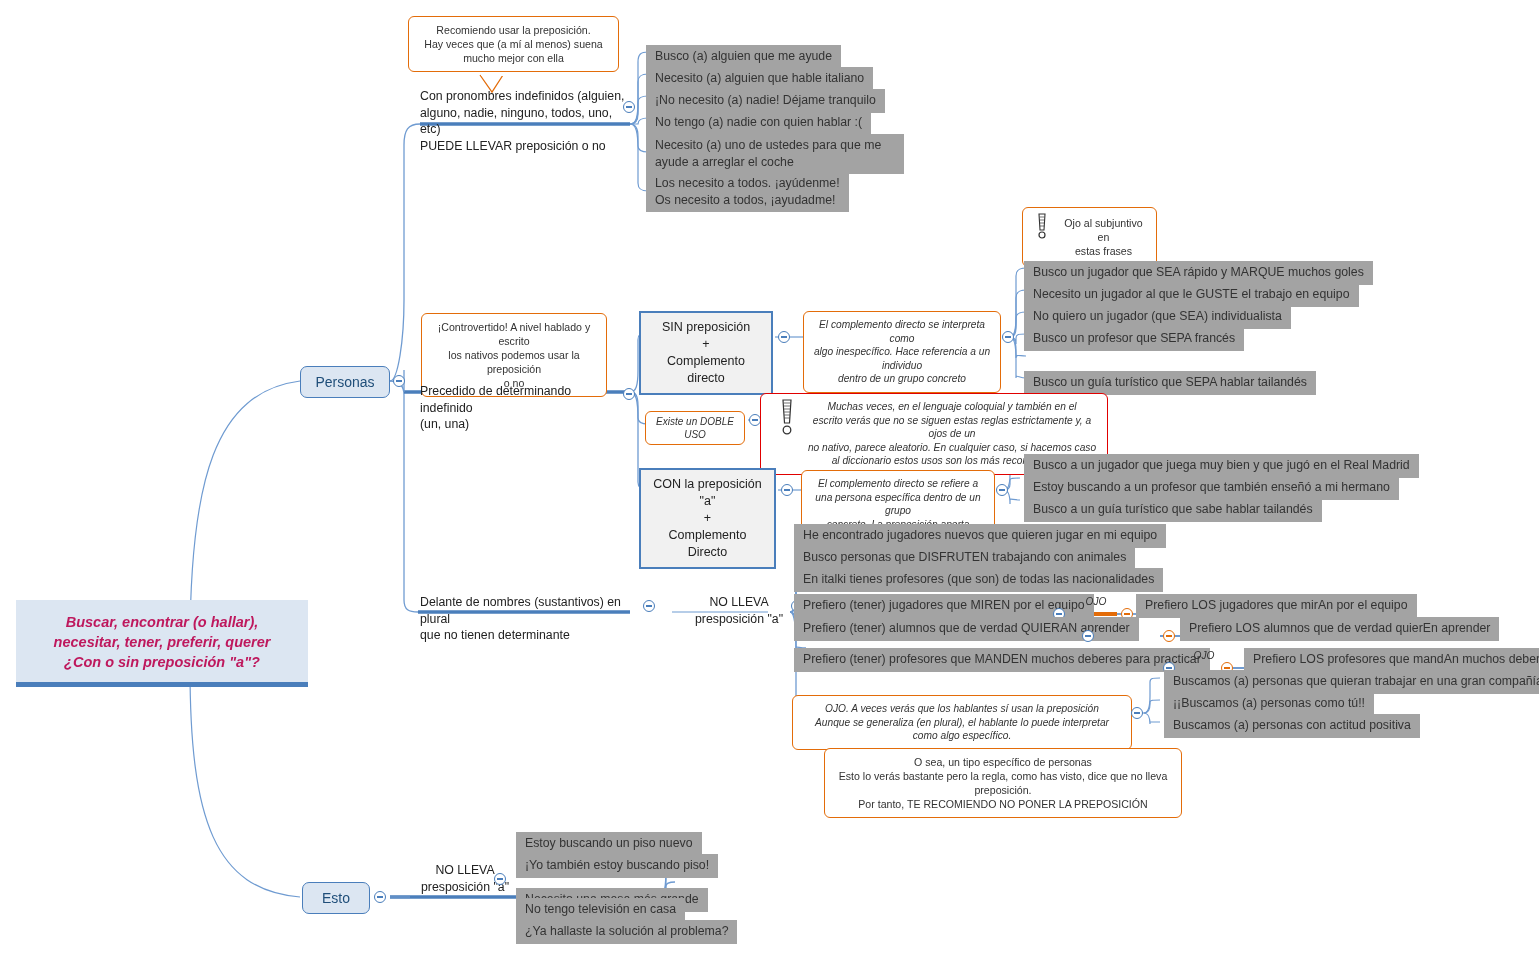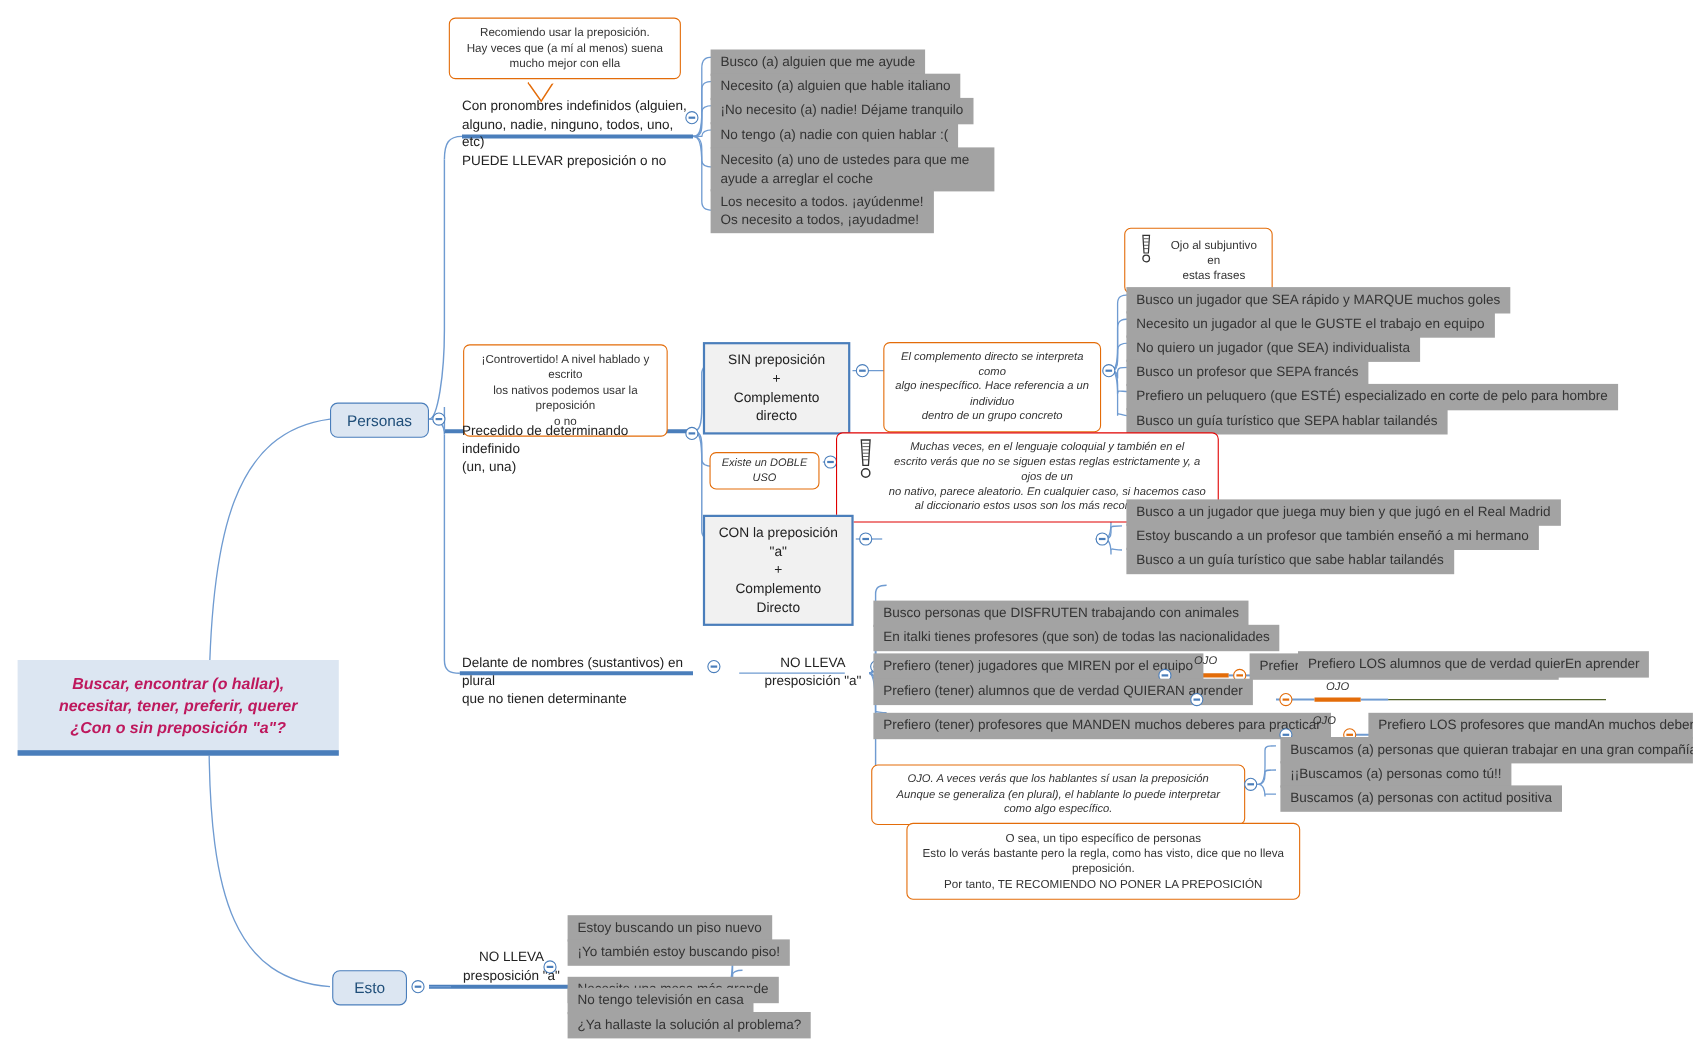--- a/index.html
+++ b/index.html
@@ -319,23 +319,20 @@
     <span>Busco un jugador que SEA rápido y MARQUE muchos goles</span>
   </div>
   <div class="node leaf" style="left:1024px;top:283px;">
     <span>Necesito un jugador al que le GUSTE el trabajo en equipo</span>
   </div>
   <div class="node leaf" style="left:1024px;top:305px;">
     <span>No quiero un jugador (que SEA) individualista</span>
   </div>
   <div class="node leaf" style="left:1024px;top:327px;">
     <span>Busco un profesor que SEPA francés</span>
-  </div>
-  <div class="node leaf" style="left:1024px;top:349px;">
-    <span>Prefiero un peluquero (que ESTÉ) especializado en corte de pelo para hombre</span>
   </div>
   <div class="node leaf" style="left:1024px;top:371px;">
     <span>Busco un guía turístico que SEPA hablar tailandés</span>
   </div>
 
   <div class="node callout tiny" style="left:645px;top:411px;width:100px;text-align:center;">
     <span>Existe un DOBLE USO</span>
   </div>
   <div class="circ" style="left:749px;top:414px;"></div>
 
@@ -356,20 +353,25 @@
     <circle cx="9" cy="32" r="3.8" fill="none" stroke="#333" stroke-width="1.3"></circle>
   </svg>
 
   <div class="node box-node" style="left:639px;top:468px;width:137px;">
     <div>CON la preposición "a"</div>
     <div>+</div>
     <div>Complemento Directo</div>
   </div>
   <div class="circ" style="left:781px;top:484px;"></div>
 
+  <div class="node callout italic" style="left:801px;top:470px;width:194px;">
+    <div>El complemento directo se refiere a</div>
+    <div>una persona específica dentro de un grupo</div>
+    <div>concreto. La preposición aporta "especificidad"</div>
+  </div>
   <div class="circ" style="left:996px;top:484px;"></div>
 
   <div class="node leaf" style="left:1024px;top:454px;">
     <span>Busco a un jugador que juega muy bien y que jugó en el Real Madrid</span>
   </div>
   <div class="node leaf" style="left:1024px;top:476px;">
     <span>Estoy buscando a un profesor que también enseñó a mi hermano</span>
   </div>
   <div class="node leaf" style="left:1024px;top:498px;">
     <span>Busco a un guía turístico que sabe hablar tailandés</span>
@@ -380,20 +382,23 @@
     <div>que no tienen determinante</div>
   </div>
   <div class="circ" style="left:643px;top:600px;"></div>
 
   <div class="node plain-node centered" style="left:675px;top:594px;width:128px;">
     <div>NO LLEVA</div>
     <div>presposición "a"</div>
   </div>
   <div class="circ" style="left:791px;top:600px;"></div>
 
+  <div class="node leaf" style="left:794px;top:524px;">
+    <span>He encontrado jugadores nuevos que quieren jugar en mi equipo</span>
+  </div>
   <div class="node leaf" style="left:794px;top:546px;">
     <span>Busco personas que DISFRUTEN trabajando con animales</span>
   </div>
   <div class="node leaf" style="left:794px;top:568px;">
     <span>En italki tienes profesores (que son) de todas las nacionalidades</span>
   </div>
 
   <div class="node leaf" style="left:794px;top:594px;">
     <span>Prefiero (tener) jugadores que MIREN por el equipo</span>
   </div>
@@ -407,21 +412,21 @@
   </div>
 
   <div class="node leaf" style="left:794px;top:617px;">
     <span>Prefiero (tener) alumnos que de verdad QUIERAN aprender</span>
   </div>
   <div class="circ" style="left:1082px;top:630px;"></div>
   <div class="ojo-label" style="left:1198px;top:619px;width:36px;">
     <span>OJO</span>
   </div>
   <div class="circ orange" style="left:1163px;top:630px;"></div>
-  <div class="node leaf" style="left:1180px;top:592px;">
+  <div class="node leaf" style="left:1180px;top:617px;">
     <span>Prefiero LOS alumnos que de verdad quierEn aprender</span>
   </div>
 
   <div class="node leaf" style="left:794px;top:648px;">
     <span>Prefiero (tener) profesores que MANDEN muchos deberes para practicar</span>
   </div>
   <div class="circ" style="left:1163px;top:662px;"></div>
   <div class="ojo-label" style="left:1186px;top:650px;width:36px;">
     <span>OJO</span>
   </div>

